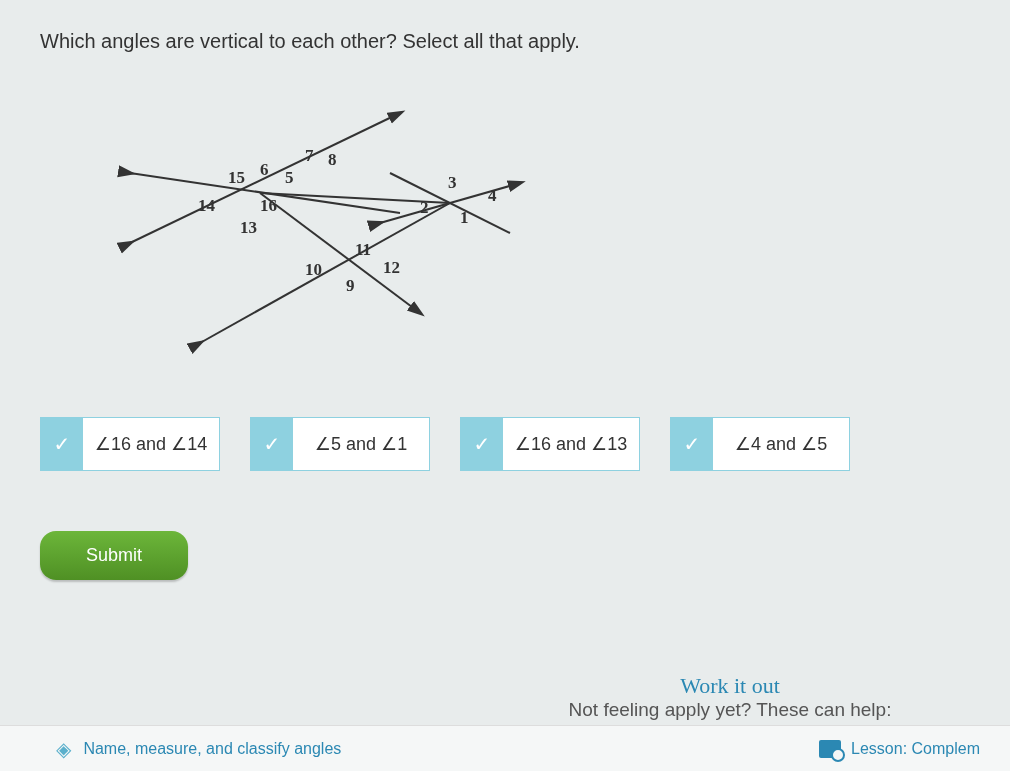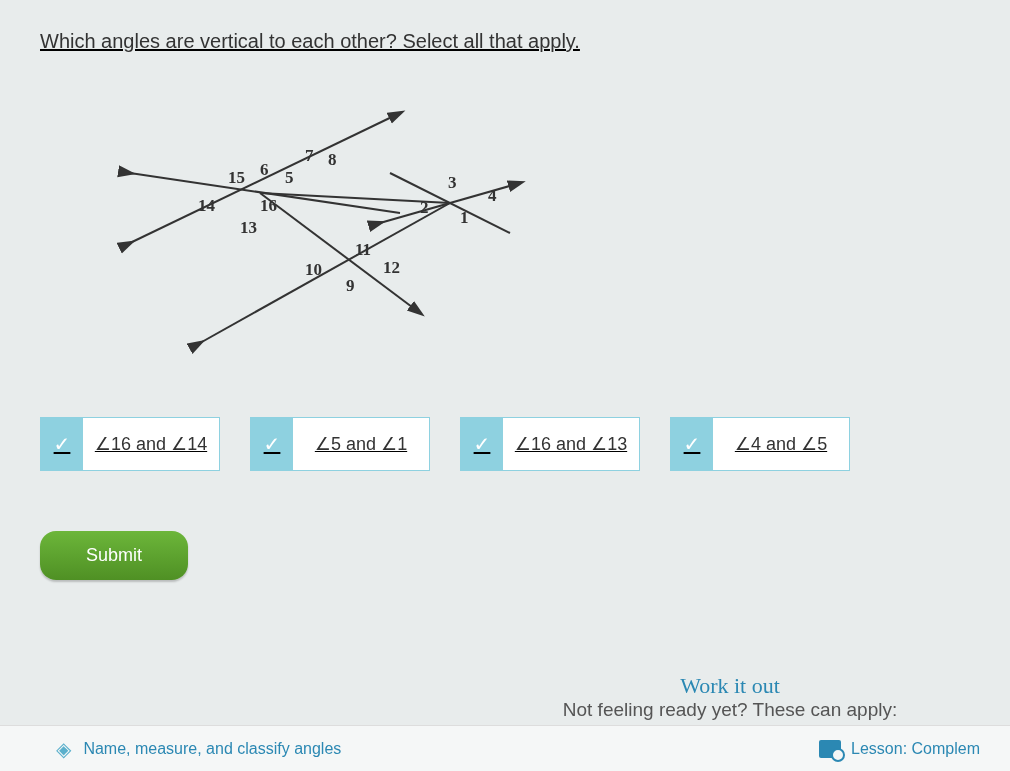--- a/index.html
+++ b/index.html
@@ -8,21 +8,20 @@
     padding: 0;
     font-family: Verdana, Geneva, sans-serif;
     background: #e8ecec;
     width: 1010px;
     height: 771px;
     overflow: hidden;
     position: relative;
   }
   .page {
     padding: 30px 40px 0 40px;
-    text-decoration: underline;
   }
   .question {
     font-size: 20px;
     color: #333;
     margin-bottom: 30px;
   }
   .diagram-wrap {
     margin-left: 60px;
     margin-bottom: 30px;
   }
@@ -206,21 +205,21 @@
       <div class="check">✓</div>
       <div class="lbl">∠4 and ∠5</div>
     </div>
   </div>
 
   <button class="submit">Submit</button>
 </div>
 
 <div class="help-block">
   <div class="workit">Work it out</div>
-  <div class="notready">Not feeling ready yet? These can apply:</div>
+  <div class="notready">Not feeling apply yet? These can help:</div>
 </div>
 
 <div class="footer-bar">
   <div class="footer-left">
     <span class="gem">◈</span>
     <span>Name, measure, and classify angles</span>
   </div>
   <div class="footer-right">
     <span class="lesson-icon"></span>
     <span>Lesson: Complem</span>

